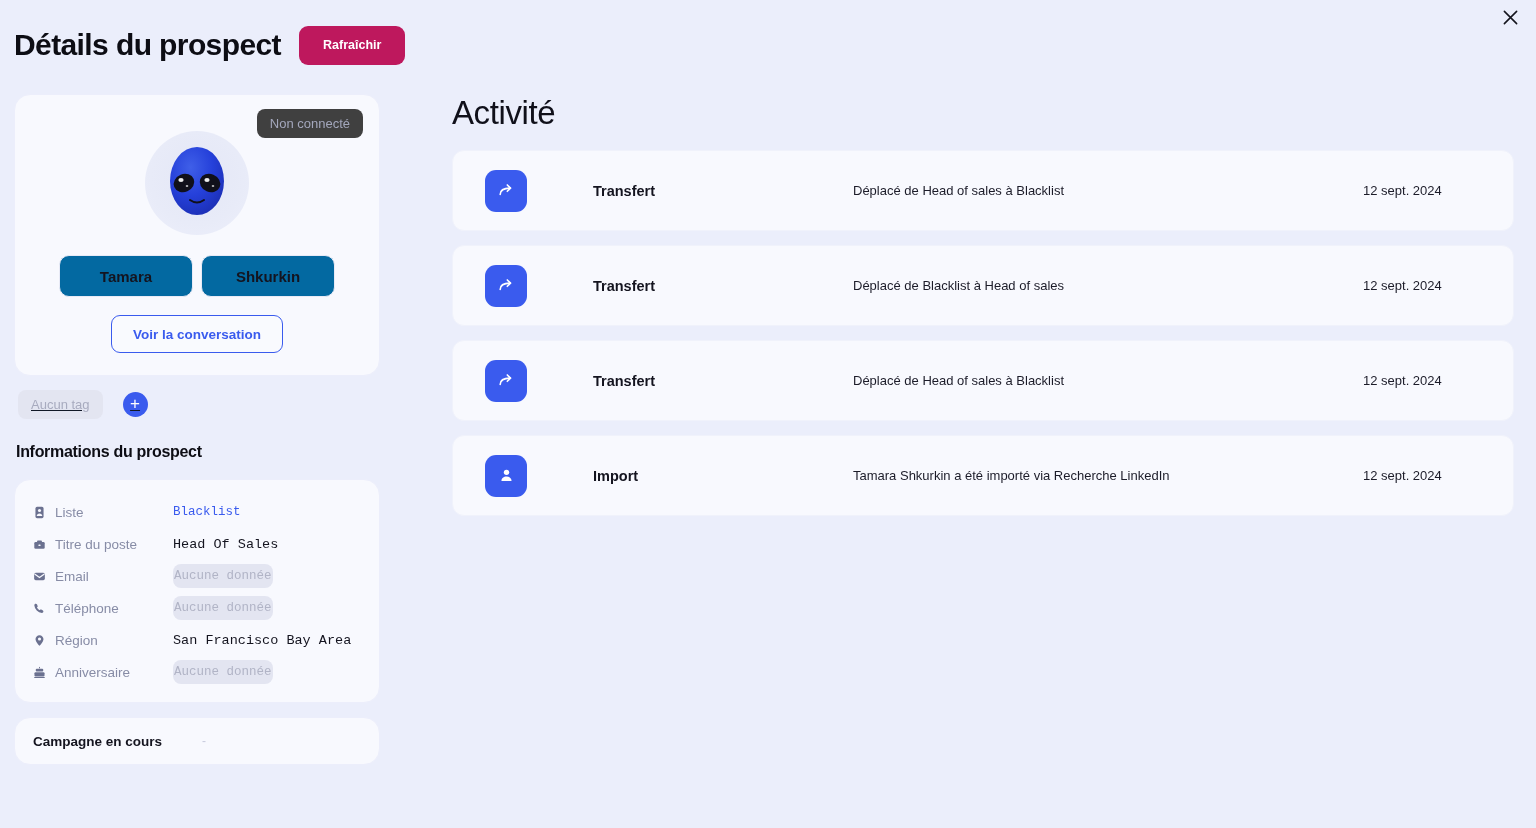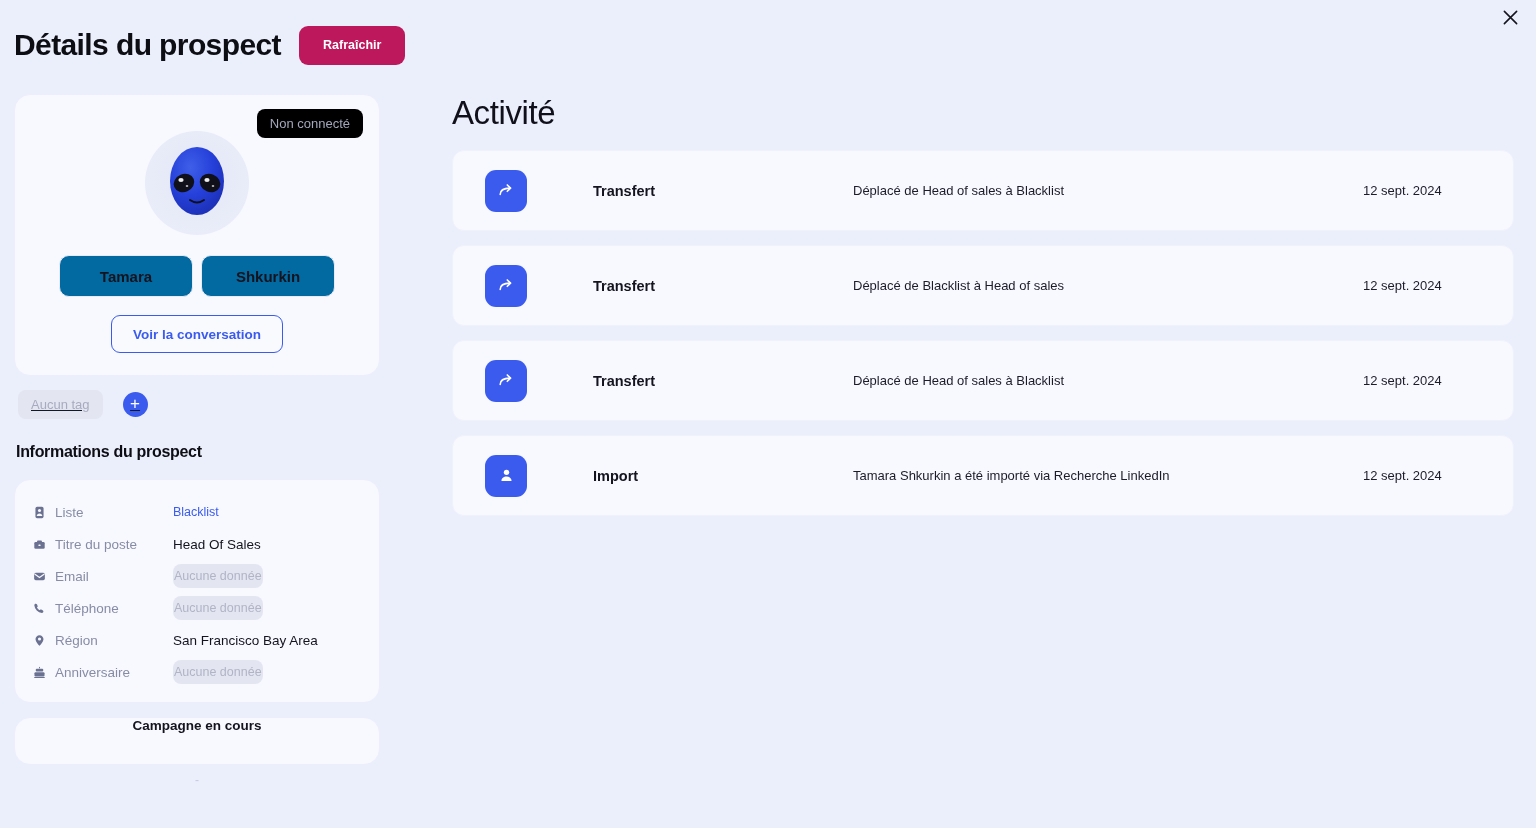--- a/index.html
+++ b/index.html
@@ -47,21 +47,21 @@
   .card {
     background: #f8f9fe;
     border: 1px solid #eceefb;
     border-radius: 16px;
   }
 
   .profile-card { padding: 14px 16px 22px; position: relative; }
 
   .status-badge {
     position: absolute; right: 16px; top: 14px;
-    background: #000000; color: #a3a7bc;
+    background: #404040; color: #a3a7bc;
     font-size: 13px; border-radius: 8px;
     padding: 8px 13px; line-height: 1;
   }
 
   .avatar-wrap { display: flex; justify-content: center; margin-top: 22px; }
   .avatar {
     width: 104px; height: 104px; border-radius: 50%;
     background: radial-gradient(circle at 50% 45%, #e4e7f6 0%, #e8ebf8 60%, #edeffb 100%);
     display: flex; align-items: center; justify-content: center;
   }
@@ -122,32 +122,32 @@
   }
   .info-icon {
     width: 22px; flex: 0 0 22px;
     display: flex; align-items: center; justify-content: flex-start;
     color: #6b7190;
   }
   .info-icon svg { width: 13px; height: 13px; display: block; }
   .info-label {
     flex: 0 0 118px; font-size: 13.5px; color: #878ca6;
   }
-  .info-value { font-size: 13.5px; color: #14141f; }
+  .info-value { font-size: 13.5px; color: #14141f; font-family: Liberation Mono, monospace; }
   .info-value.link { color: #3a5bee; font-size: 12.5px; }
   .info-value.empty {
     background: #e3e5f1; color: #b1b4c6;
     border-radius: 8px; padding: 4px 1px;
     font-size: 12.5px; line-height: 1.3;
   }
 
   
   .campaign-card {
     margin-top: 14px; height: 48px;
-    display: flex; align-items: center; padding: 0 18px; gap: 40px; flex-direction: column;
+    display: flex; align-items: center; padding: 0 18px; gap: 40px;
   }
   .campaign-label { font-size: 13.5px; font-weight: 700; color: #14141f; }
   .campaign-value { font-size: 12px; color: #c8cbdd; }
 
   
   .right-col { position: absolute; left: 452px; top: 94px; right: 22px; }
   .activity-title {
     font-size: 33px; font-weight: 400; letter-spacing: -0.4px;
     color: #10101a; margin-bottom: 18px;
   }

